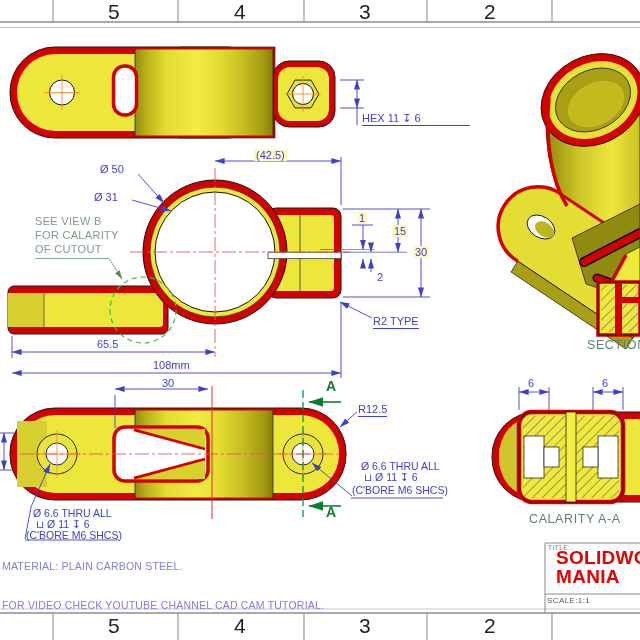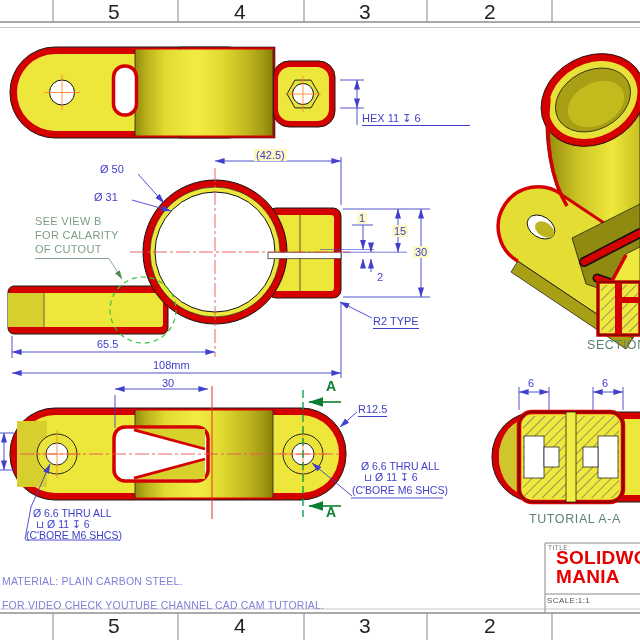--- a/index.html
+++ b/index.html
@@ -287,23 +287,23 @@
 <span class="t dsm" style="left:33px;top:508px">Ø 6.6 THRU ALL</span>
 <span class="t dsm" style="left:36px;top:519px">⊔ Ø 11 ↧ 6</span>
 <span class="t dsm" style="left:26px;top:530px">(C'BORE M6 SHCS)</span>
 <span class="t dsm" style="left:361px;top:461px">Ø 6.6 THRU ALL</span>
 <span class="t dsm" style="left:364px;top:472px">⊔ Ø 11 ↧ 6</span>
 <span class="t dsm" style="left:352px;top:485px">(C'BORE M6 SHCS)</span>
 
 <span class="t secl" style="left:587px;top:339px">SECTION</span>
 <span class="t dim" style="left:528px;top:377px">6</span>
 <span class="t dim" style="left:602px;top:377px">6</span>
-<span class="t secl" style="left:529px;top:513px">TUTORIAL A-A</span>
-
-<span class="t note" style="left:2px;top:576px">MATERIAL: PLAIN CARBON STEEL.</span>
+<span class="t secl" style="left:529px;top:513px">CALARITY A-A</span>
+
+<span class="t note" style="left:2px;top:561px">MATERIAL: PLAIN CARBON STEEL.</span>
 <span class="t note" style="left:2px;top:600px">FOR VIDEO CHECK YOUTUBE CHANNEL CAD CAM TUTORIAL.</span>
 
 <span class="t tiny" style="left:548px;top:544px">TITLE:</span>
 <span class="t brand" style="left:556px;top:548px">SOLIDWORKS</span>
 <span class="t brand" style="left:556px;top:567px">MANIA</span>
 <span class="t scale" style="left:547px;top:597px">SCALE:1:1</span>
 
 </div>
 
 </body></html>

